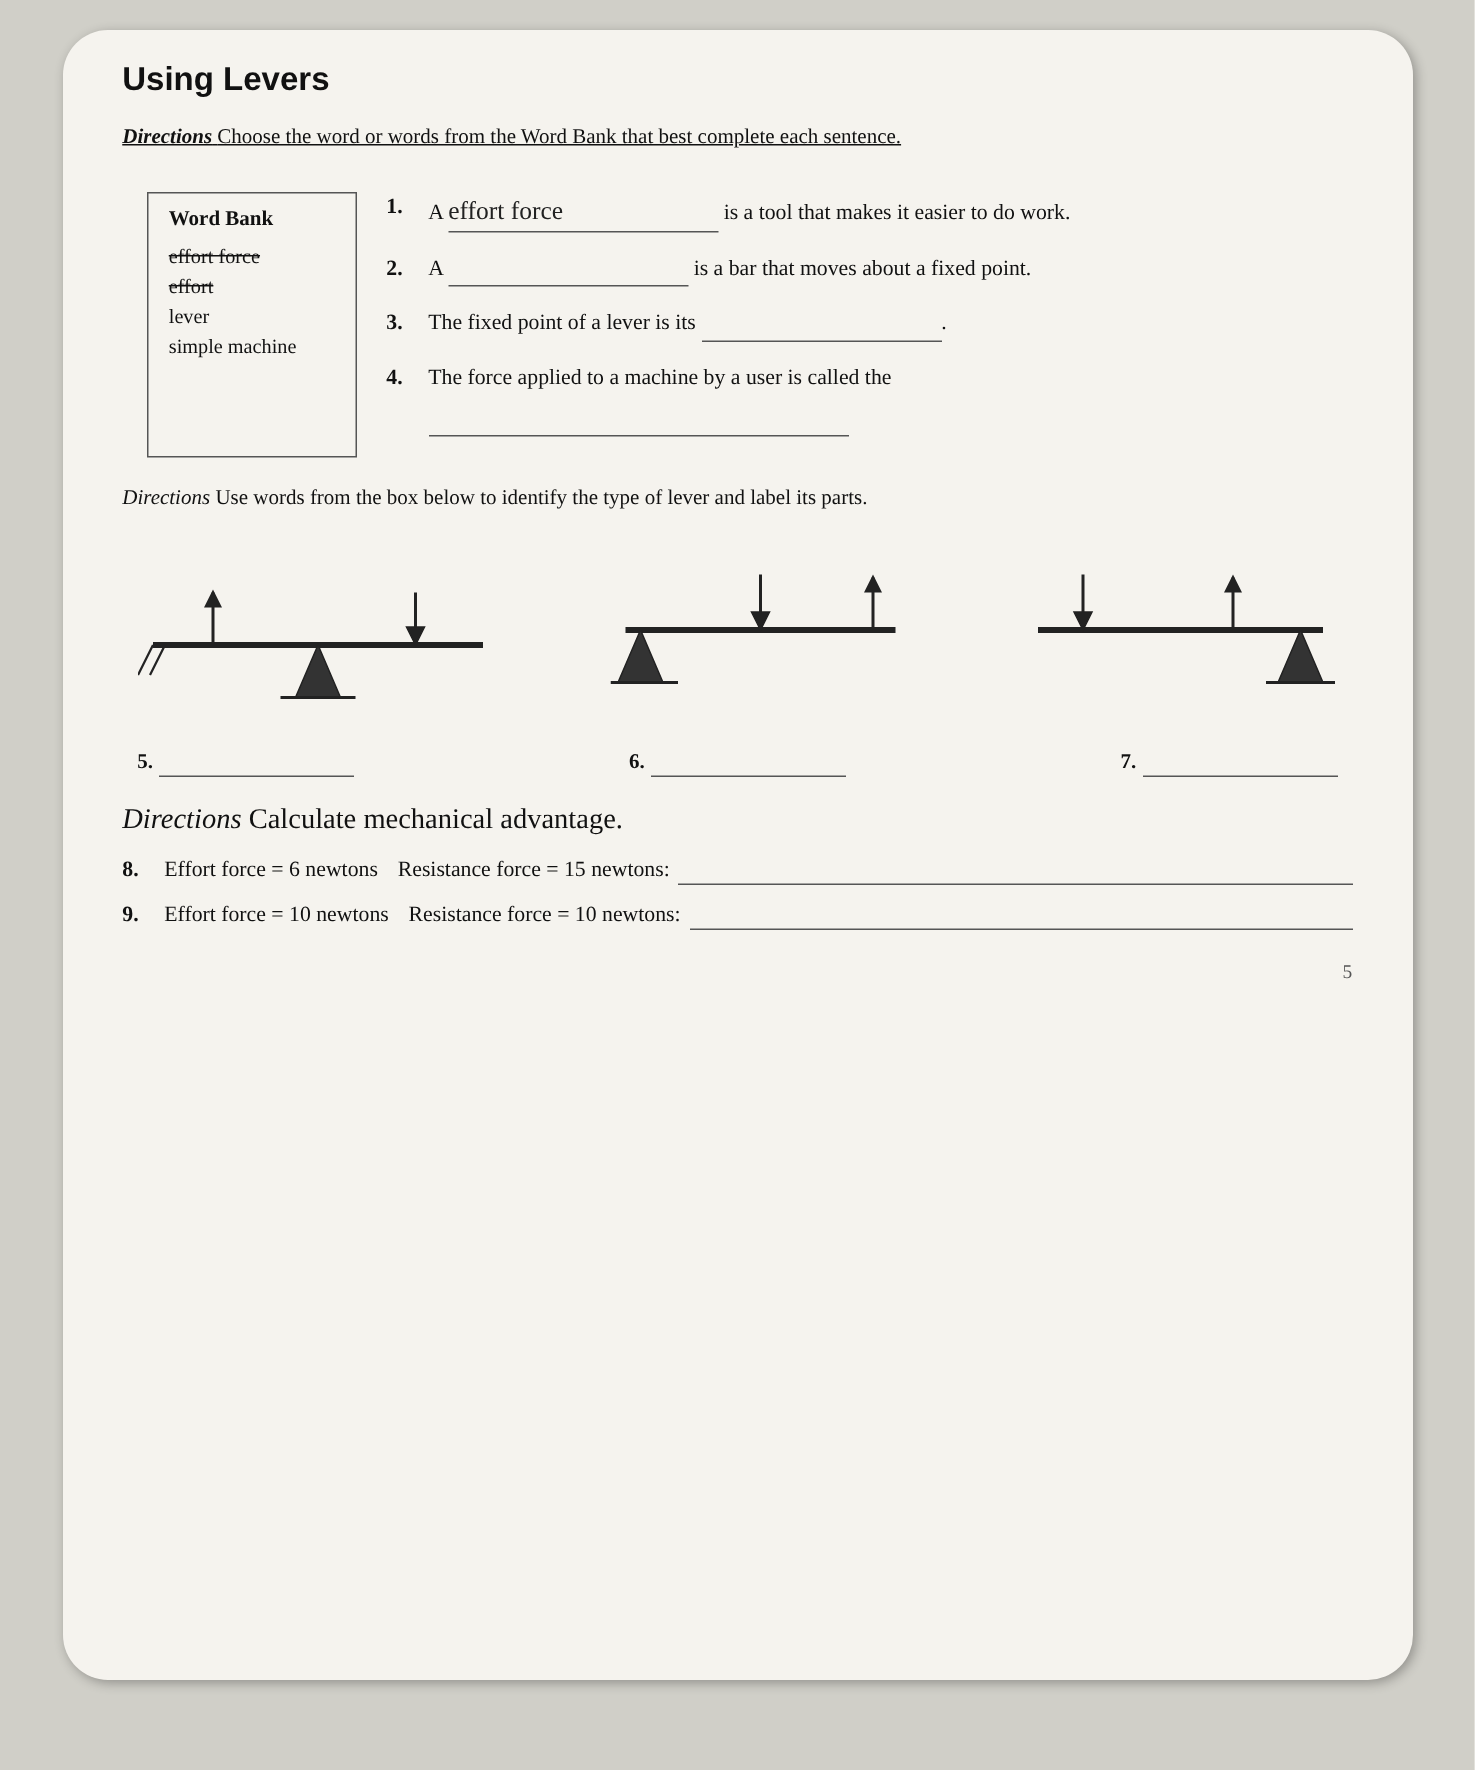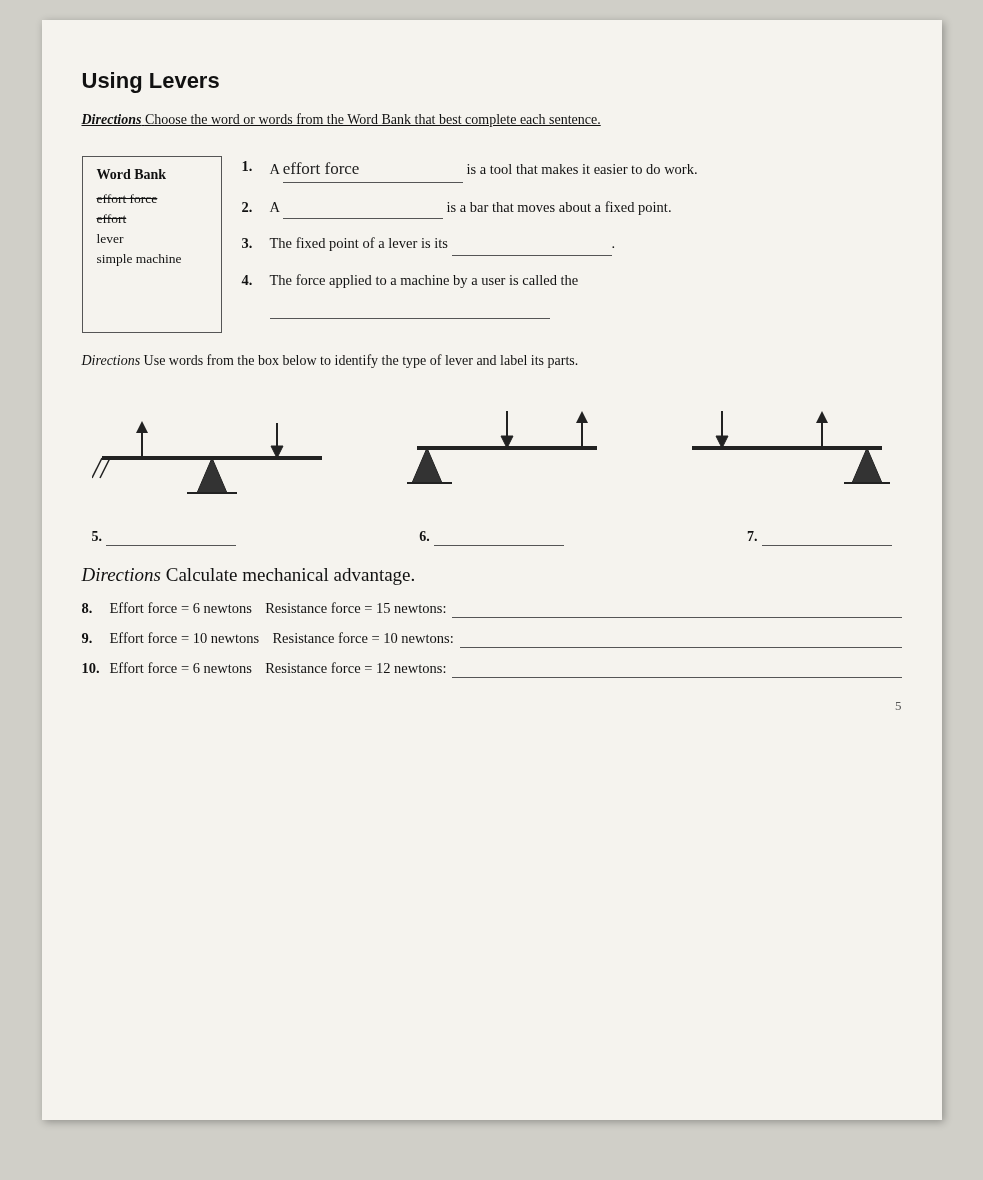--- a/index.html
+++ b/index.html
@@ -7,43 +7,45 @@
       background: #d0cfc8;
       font-family: 'Times New Roman', Times, serif;
       font-size: 15px;
       color: #111;
       padding: 20px;
     }
     .page {
       background: #f5f3ee;
       max-width: 900px;
       margin: 0 auto;
-      padding: 48px 40px 40px 40px;
+      padding: 20px 40px 40px 40px;
       box-shadow: 2px 2px 8px rgba(0,0,0,0.3);
       min-height: 1100px;
+      border-radius: 30px;
     }
     h1 {
       font-size: 22px;
       font-weight: bold;
       font-family: Arial, sans-serif;
       margin-bottom: 18px;
     }
     .directions-intro {
       font-size: 14px;
       margin-bottom: 28px;
       text-decoration: underline;
     }
     .directions-intro em {
       font-style: italic;
       font-weight: bold;
     }
     .section-top {
       display: flex;
       gap: 20px;
       margin-bottom: 20px;
+      margin-left: 16px;
     }
     .word-bank {
       border: 1px solid #555;
       padding: 10px 14px;
       min-width: 140px;
       font-size: 14px;
       flex-shrink: 0;
     }
     .word-bank-title {
       font-weight: bold;
@@ -335,24 +337,18 @@
       <span class="answer-line">&nbsp;</span>
     </div>
 
     <div class="calc-row">
       <span class="q-num">9.</span>
       <span>Effort force = 10 newtons</span>
       <span>&nbsp;&nbsp;Resistance force = 10 newtons:</span>
       <span class="answer-line">&nbsp;</span>
     </div>
 
-    <div class="calc-row">
-      <span class="q-num">10.</span>
-      <span>Effort force = 6 newtons</span>
-      <span>&nbsp;&nbsp;Resistance force = 12 newtons:</span>
-      <span class="answer-line">&nbsp;</span>
-    </div>
 
   </div>
 
   <div class="page-num">5</div>
 
 </div>
 
 </body></html>

